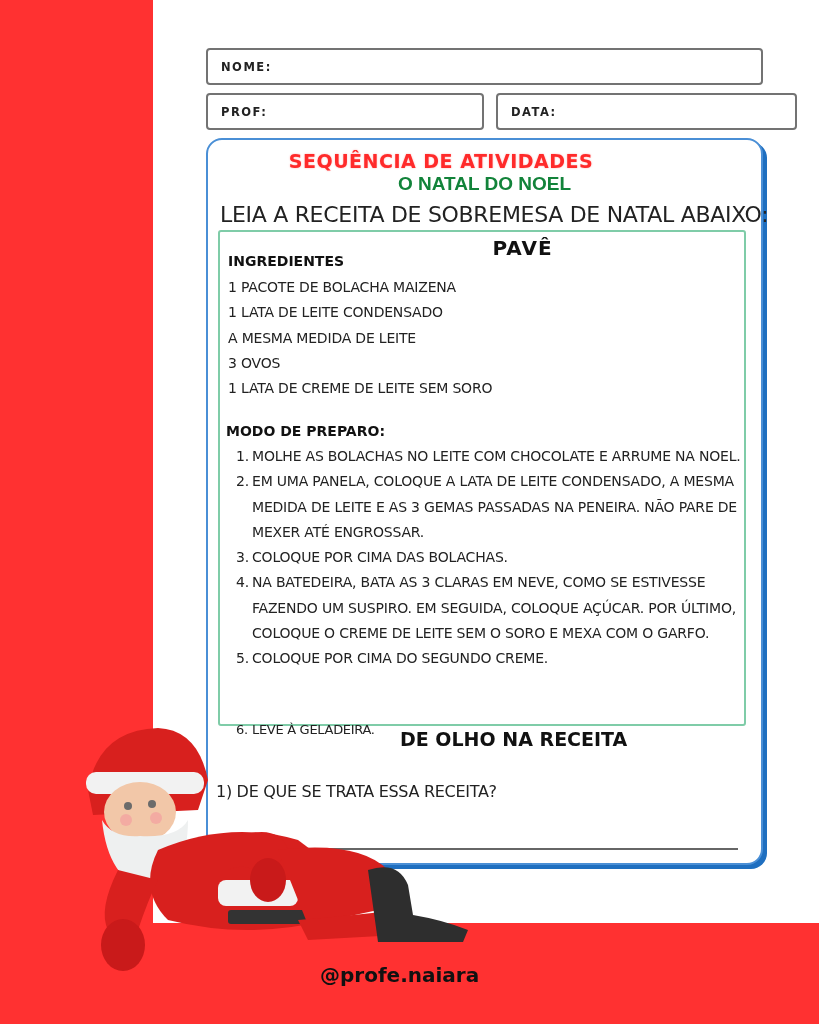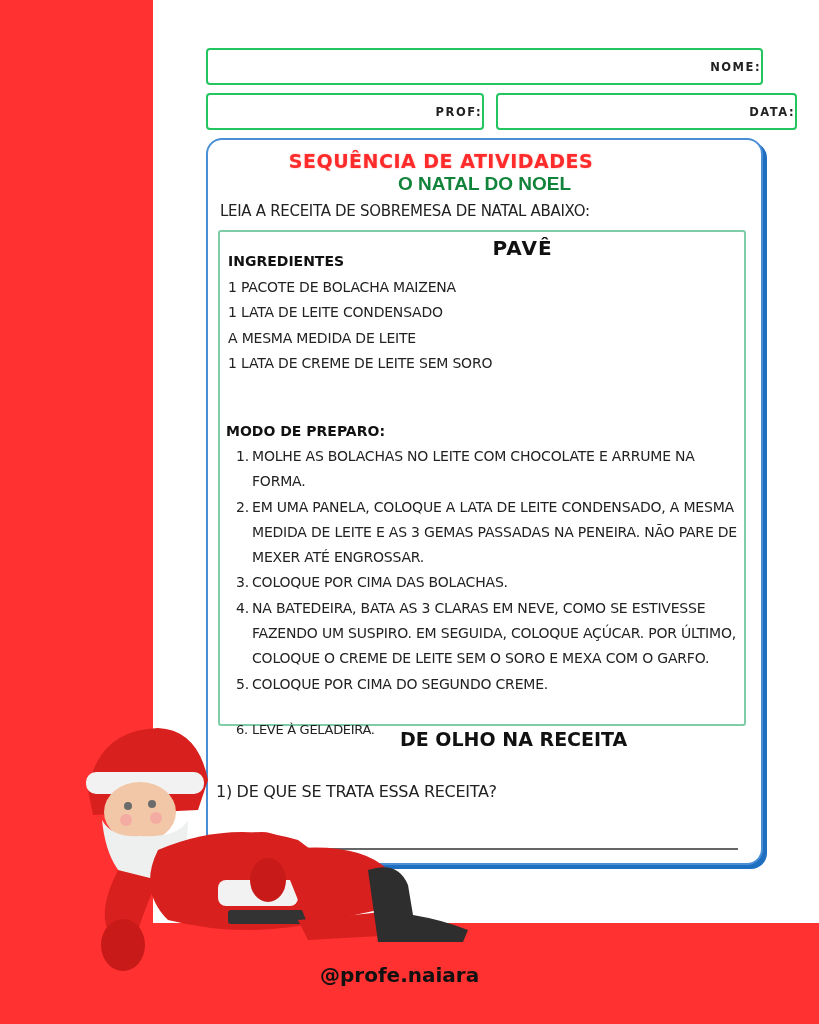--- a/index.html
+++ b/index.html
@@ -3,23 +3,23 @@
 <meta charset="utf-8">
 <style>
   * { box-sizing: border-box; margin: 0; padding: 0; }
   html, body { width: 819px; height: 1024px; overflow: hidden; }
   body { position: relative; background: #ffffff; font-family: "Liberation Sans", sans-serif; color: #222; }
 
   .bg-left { position: absolute; left: 0; top: 0; width: 153px; height: 1024px; background: #ff3131; }
   .bg-bottom { position: absolute; left: 0; top: 923px; width: 819px; height: 101px; background: #ff3131; }
 
   .field {
-    position: absolute; border: 2px solid #22c55e; border-radius: 4px; background: #fff;
+    position: absolute; border: 2px solid #737373; border-radius: 4px; background: #fff;
     font-family: "DejaVu Sans", sans-serif; font-weight: bold; font-size: 11.5px; letter-spacing: 1.5px;
-    color: #222; padding-left: 13px; display: flex; align-items: center; justify-content: flex-end;
+    color: #222; padding-left: 13px; display: flex; align-items: center;
   }
   .f-nome { left: 206px; top: 48px; width: 557px; height: 37px; }
   .f-prof { left: 206px; top: 93px; width: 278px; height: 37px; }
   .f-data { left: 496px; top: 93px; width: 301px; height: 37px; }
 
   .card {
     position: absolute; left: 206px; top: 138px; width: 557px; height: 727px;
     border: 2px solid #4a8fd6; border-radius: 16px; background: #fff;
     box-shadow: 4px 4px 0 0 #1f6fc0;
   }
@@ -28,21 +28,21 @@
     position: absolute; left: 206px; top: 150px; width: 470px; text-align: center;
     font-family: "DejaVu Sans", sans-serif; font-weight: bold; font-size: 19px; color: #ff2a2a;
     letter-spacing: 0.5px; text-shadow: 0 0 2px rgba(255,60,60,0.4);
   }
   .title-2 {
     position: absolute; left: 206px; top: 173px; width: 557px; text-align: center;
     font-family: "Liberation Sans", sans-serif; font-weight: bold; font-size: 19px; color: #12833a;
   }
   .instruction {
     position: absolute; left: 220px; top: 202px; width: 540px;
-    font-family: "DejaVu Sans", sans-serif; font-size: 15px; color: #222; letter-spacing: -0.3px; white-space: nowrap;
+    font-family: "DejaVu Sans", sans-serif; font-size: 22px; color: #222; letter-spacing: -0.3px; white-space: nowrap;
   }
 
   .recipe-box {
     position: absolute; left: 218px; top: 230px; width: 528px; height: 496px;
     border: 2px solid #7fcca8; border-radius: 3px;
   }
   .recipe-title {
     position: absolute; left: 218px; top: 236px; width: 565px; text-align: center;
     font-family: "DejaVu Sans", sans-serif; font-weight: bold; font-size: 20px; color: #111; letter-spacing: 1px; padding-left: 44px;
   }
@@ -107,29 +107,30 @@
 <div class="instruction">LEIA A RECEITA DE SOBREMESA DE NATAL ABAIXO:</div>
 
 <div class="recipe-box"></div>
 <div class="recipe-title">PAVÊ</div>
 <div class="sec-head h-ingr">INGREDIENTES</div>
 
 <ul class="ingr-list">
   <li>1 PACOTE DE BOLACHA MAIZENA</li>
   <li>1 LATA DE LEITE CONDENSADO</li>
   <li>A MESMA MEDIDA DE LEITE</li>
+  <li>3 OVOS</li>
   <li>1 LATA DE CREME DE LEITE SEM SORO</li>
 </ul>
 
 <div class="sec-head h-modo">MODO DE PREPARO:</div>
 
 <ol class="steps">
   <li>
     <span class="num">1.</span>
-    <span class="txt">MOLHE AS BOLACHAS NO LEITE COM CHOCOLATE E ARRUME NA FORMA.</span>
+    <span class="txt">MOLHE AS BOLACHAS NO LEITE COM CHOCOLATE E ARRUME NA NOEL.</span>
   </li>
   <li>
     <span class="num">2.</span>
     <span class="txt">EM UMA PANELA, COLOQUE A LATA DE LEITE CONDENSADO, A MESMA MEDIDA DE LEITE E AS 3 GEMAS PASSADAS NA PENEIRA. NÃO PARE DE MEXER ATÉ ENGROSSAR.</span>
   </li>
   <li>
     <span class="num">3.</span>
     <span class="txt">COLOQUE POR CIMA DAS BOLACHAS.</span>
   </li>
   <li>

